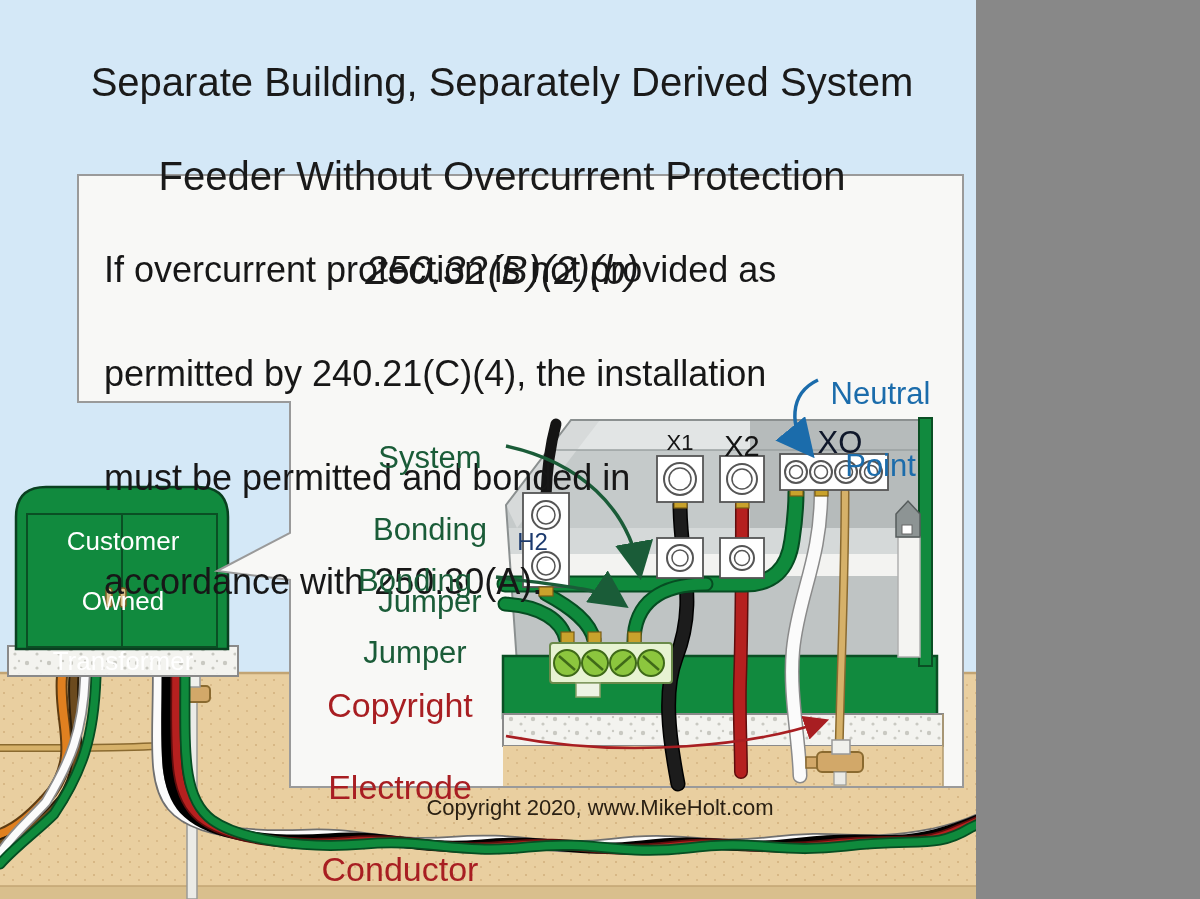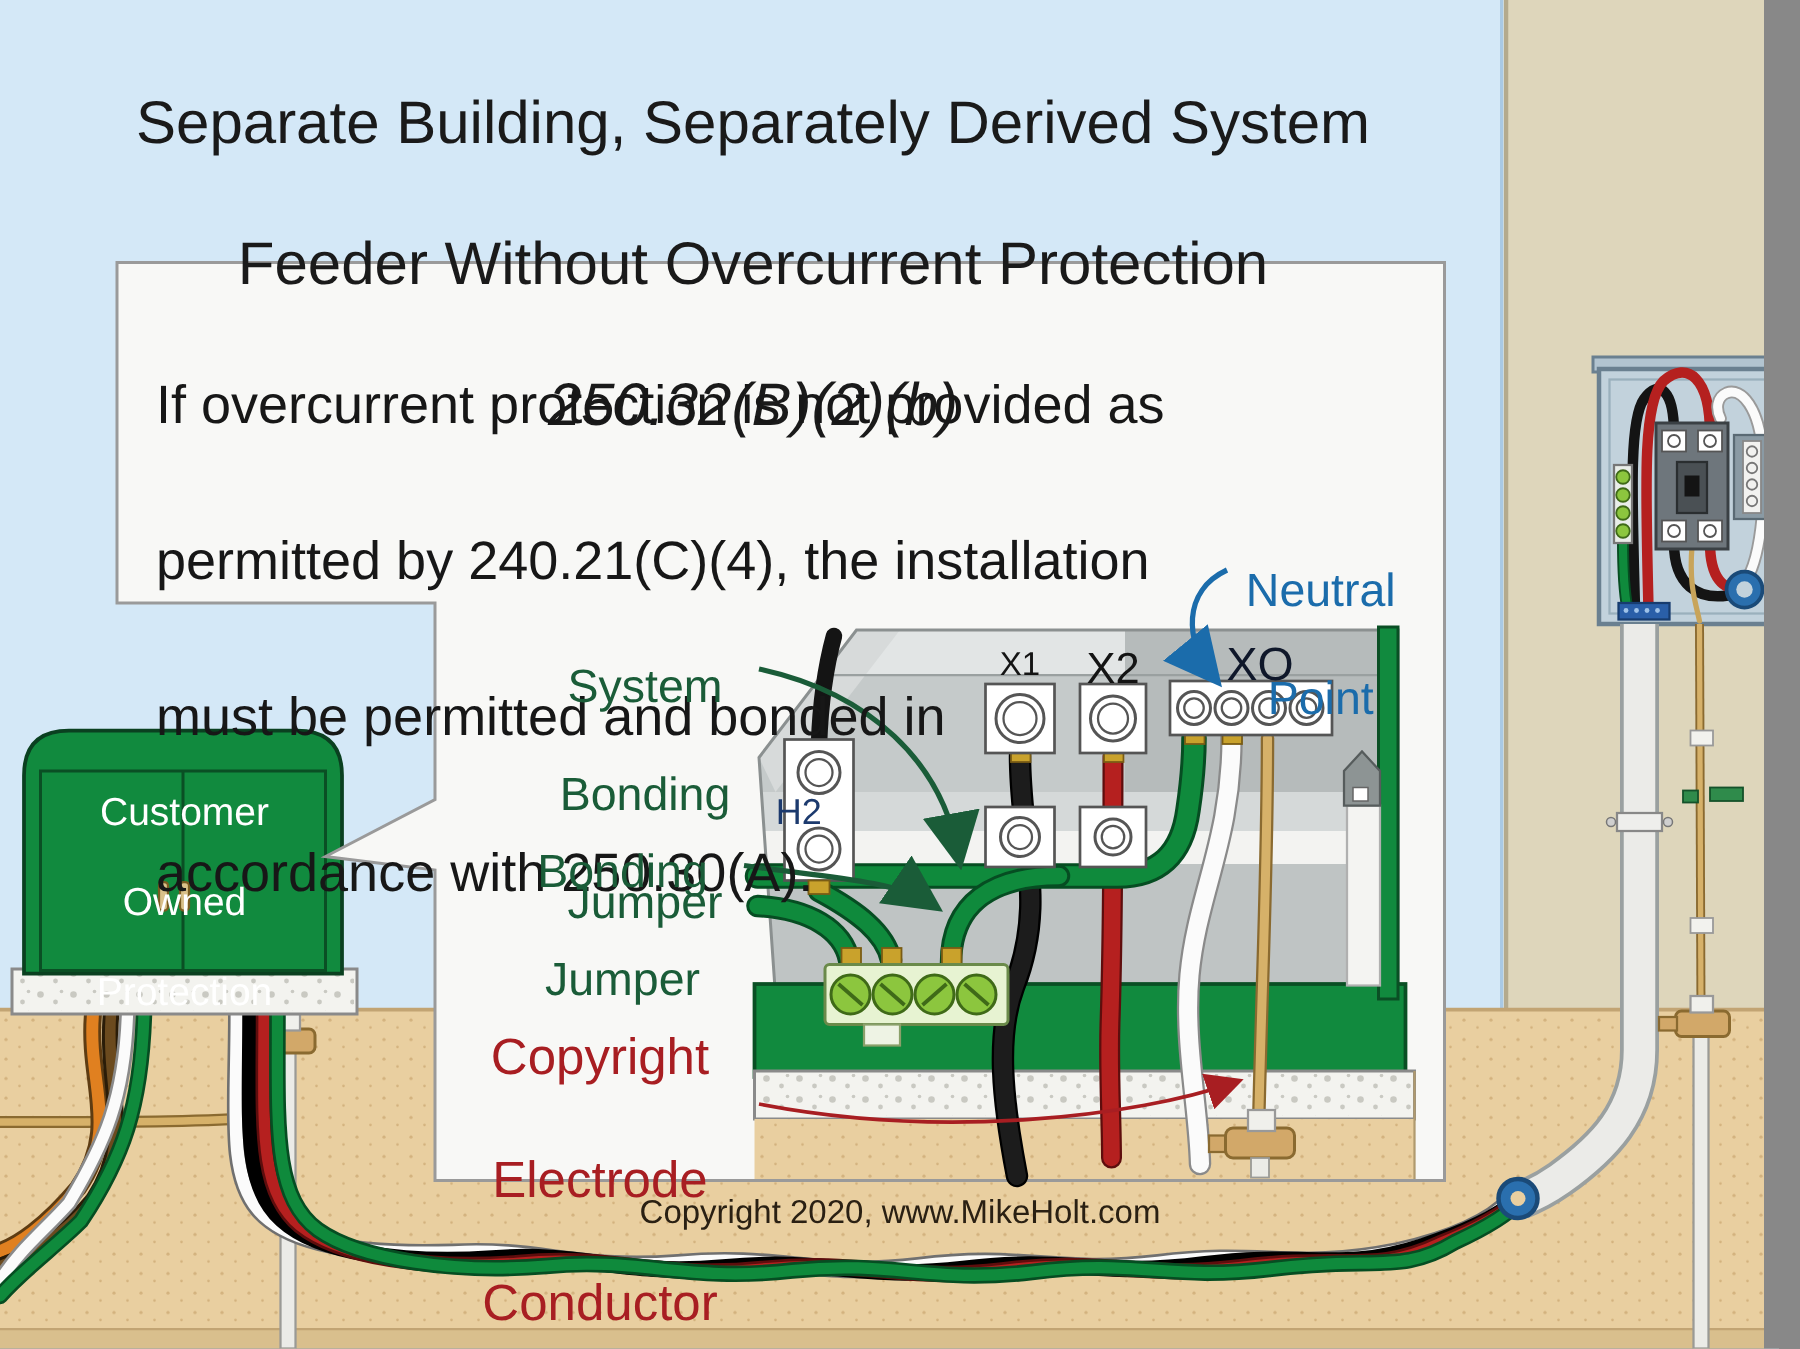--- a/index.html
+++ b/index.html
@@ -1,17 +1,17 @@
 <!DOCTYPE html>
 <html><head>
 <meta charset="utf-8">
 <style>
   html,body{margin:0;padding:0;background:#888;}
   #canvas{
-    position:relative;width:1176px;height:899px;overflow:hidden;
+    position:relative;width:976px;height:899px;overflow:hidden;
     font-family:"Liberation Sans","DejaVu Sans",sans-serif;
     -webkit-font-smoothing:antialiased;
   }
   #art{position:absolute;left:0;top:0;}
   .lbl{position:absolute;text-align:center;line-height:1.16;white-space:pre-line;}
   .title{left:0;top:12px;width:1004px;font-size:40px;color:#1a1a1a;line-height:47px;}
   .title .it{font-style:italic;}
   .callout-text{left:104px;top:192px;width:850px;font-size:36px;line-height:52px;color:#171717;text-align:left;}
   .lab-green{color:#1a5c38;font-size:31px;line-height:36px;}
   .lab-red{color:#a81e22;font-size:34px;line-height:41px;}
@@ -358,21 +358,21 @@
 
 <div class="lbl lab-red" style="left:272px;top:644px;width:256px;">
   <div>Copyright</div>
   <div>Electrode</div>
   <div>Conductor</div>
 </div>
 
 <div class="lbl xf-label">
   <div>Customer</div>
   <div>Owned</div>
-  <div>Protection</div>
+  <div>Transformer</div>
 </div>
 
 <div class="lbl term" style="left:510px;top:528px;width:45px;font-size:24px;color:#1c3a6e;">H2</div>
 <div class="lbl term" style="left:652px;top:430px;width:56px;font-size:22px;">X1</div>
 <div class="lbl term" style="left:716px;top:430px;width:52px;font-size:29px;">X2</div>
 <div class="lbl" style="left:802px;top:425px;width:76px;font-size:31px;color:#0f172a;">XO</div>
 
 <div class="lbl copyright">Copyright 2020, www.MikeHolt.com</div>
 
 </div>

